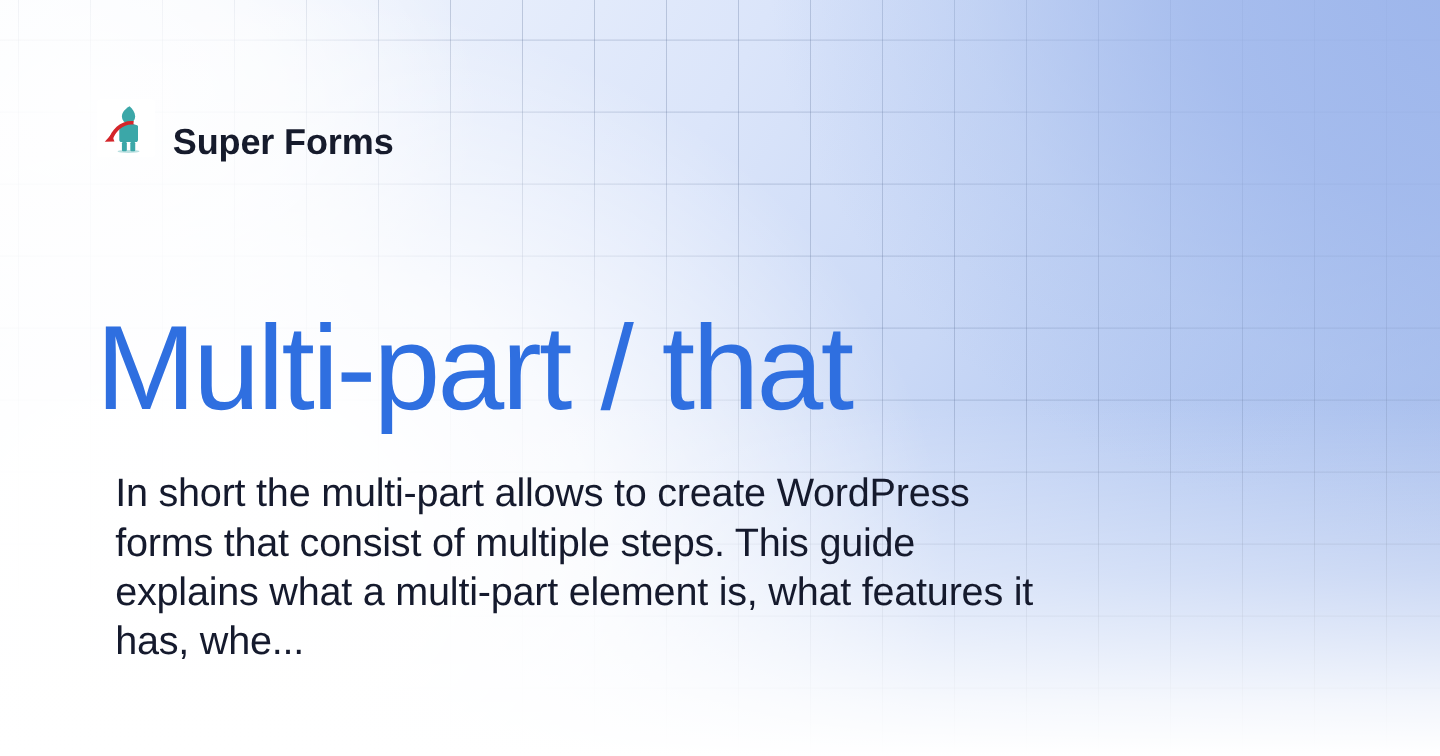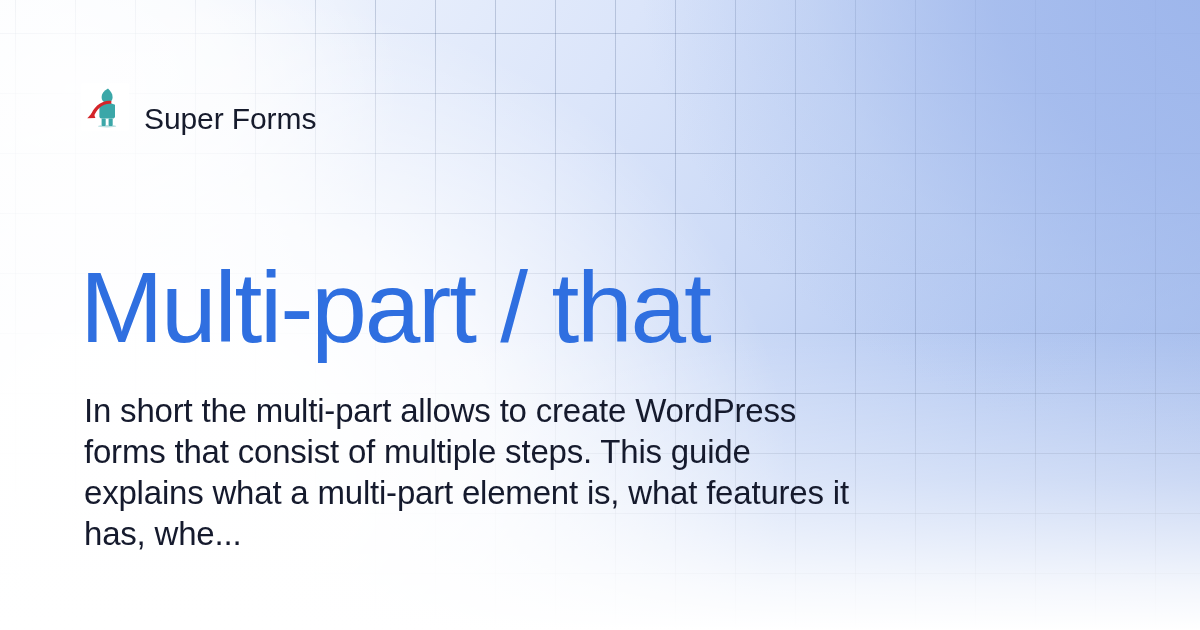--- a/index.html
+++ b/index.html
@@ -112,21 +112,21 @@
     height: 48px;
     background: #ffffff;
     border-radius: 2px;
     display: block;
     flex: 0 0 auto;
   }
 
   .brand-name {
     font-size: 30px;
     line-height: 1;
-    font-weight: 400;
+    font-weight: 700;
     color: #161b2c;
     letter-spacing: -0.1px;
     white-space: nowrap;
     margin-top: 25px;
   }
 
   .headline {
     position: absolute;
     left: 80px;
     top: 257px;
@@ -134,21 +134,21 @@
     font-size: 100px;
     line-height: 1;
     font-weight: 400;
     letter-spacing: -2.2px;
     color: #2f6fe0;
     white-space: nowrap;
   }
 
   .excerpt {
     position: absolute;
-    left: 84px;
+    left: 96px;
     top: 390px;
     width: 790px;
     margin: 0;
     font-size: 33px;
     line-height: 41px;
     font-weight: 400;
     letter-spacing: -0.2px;
     color: #151a2d;
   }
 </style>

